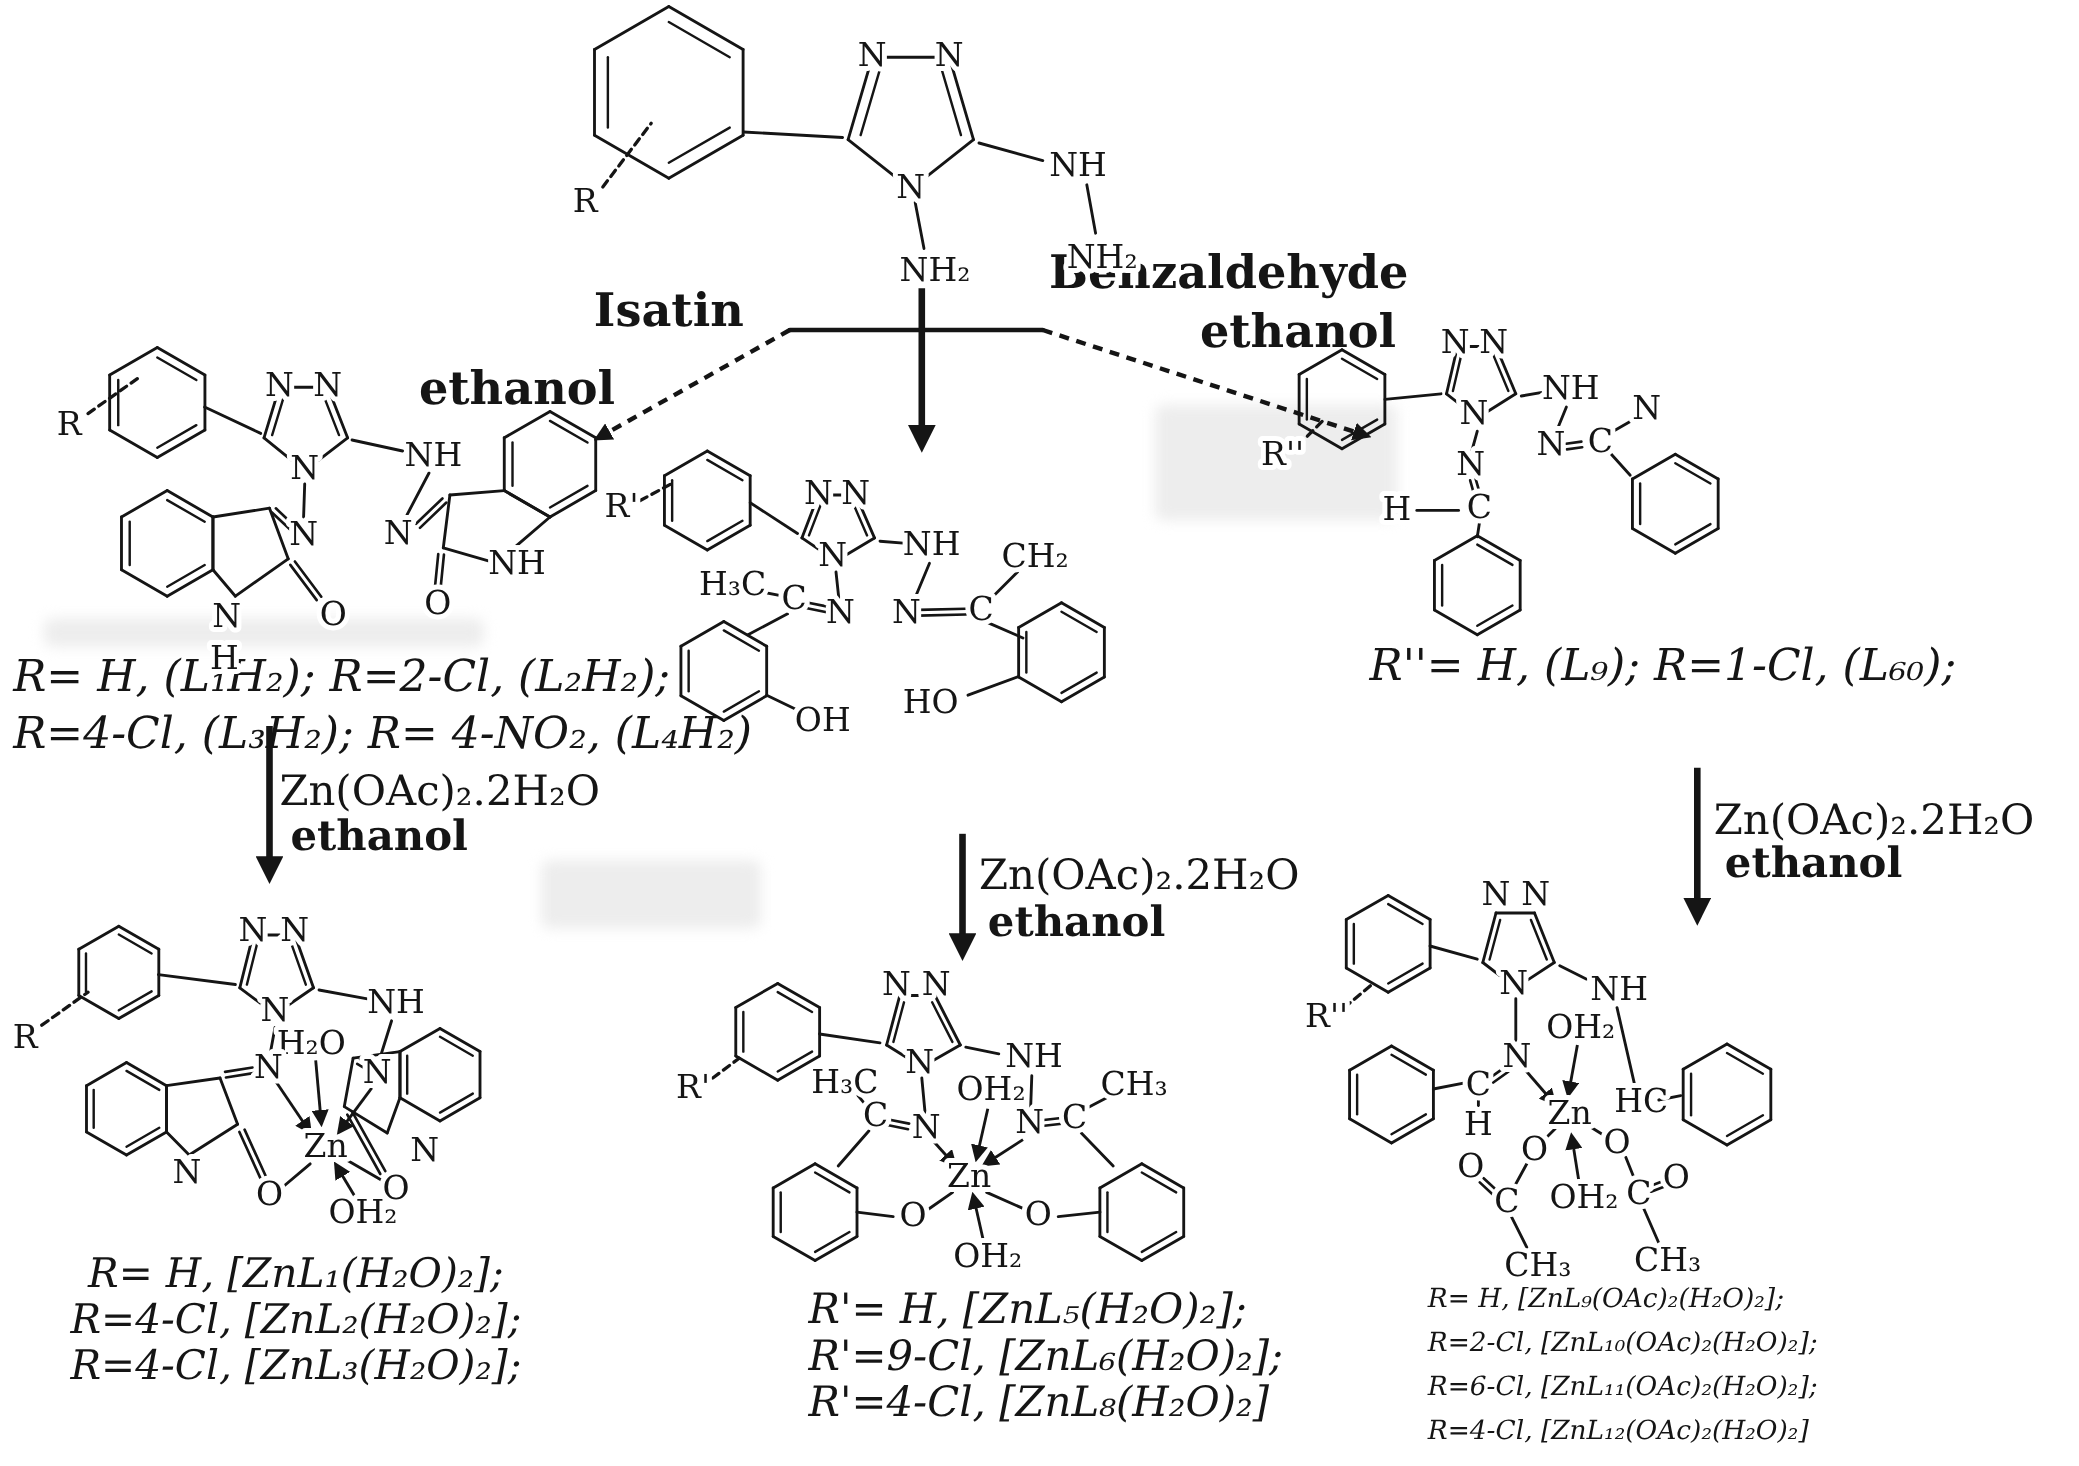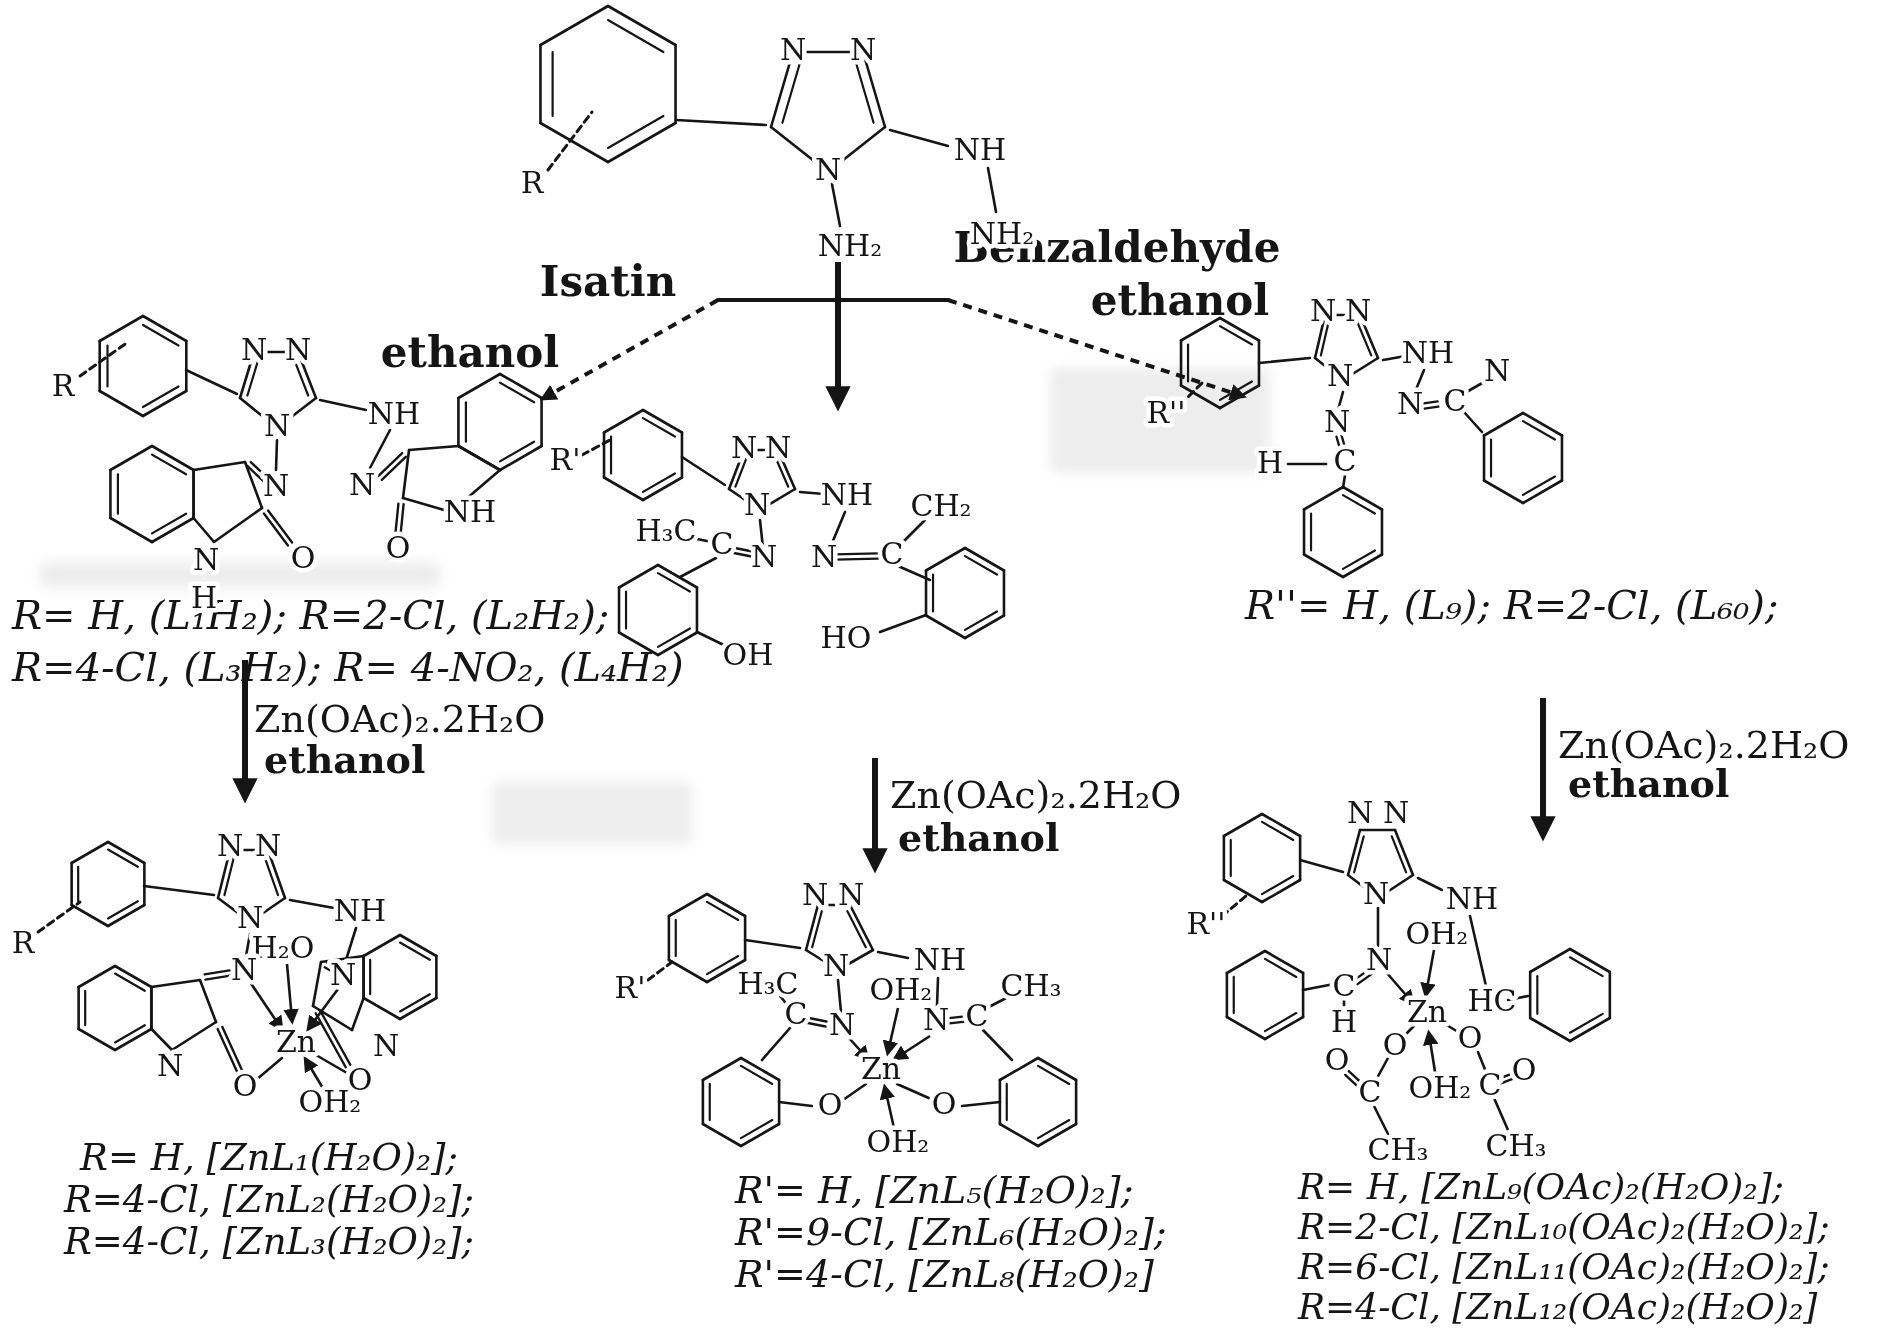--- a/index.html
+++ b/index.html
@@ -9,21 +9,21 @@
   .lbl.bold{font-weight:700;}
   .cond{position:absolute;font-size:38px;white-space:nowrap;line-height:1.05;}
   .cond.bold{font-weight:700;}
   .cap{position:absolute;white-space:nowrap;}
   .cap .cl{white-space:nowrap;font-style:italic;}
   .cap-llig{left:12px;top:592px;font-size:40px;}   .cap-llig .cl{height:52px;}
   .cap-mlig{left:625px;top:672px;font-size:38px;}  .cap-mlig .cl{height:42px;}
   .cap-rlig{left:1245px;top:582px;font-size:40px;} .cap-rlig .cl{height:57px;}
   .cap-lcom{left:64px;top:1136px;font-size:37px;text-align:center;}  .cap-lcom .cl{height:42px;}
   .cap-mcom{left:735px;top:1168px;font-size:38px;} .cap-mcom .cl{height:42px;}
-  .cap-rcom{left:1298px;top:1166px;font-size:36px;}.cap-rcom .cl{height:40px;}
+  .cap-rcom{left:1298px;top:1166px;font-size:24px;}.cap-rcom .cl{height:40px;}
   svg.bonds{position:absolute;left:0;top:0;z-index:5;pointer-events:none;}
   svg.bonds text{font-family:"DejaVu Serif","Liberation Serif",serif;font-size:30px;
                  text-anchor:middle;dominant-baseline:middle;fill:#151515;
                  paint-order:stroke fill;stroke:#ffffff;stroke-width:9px;stroke-linejoin:round;}
   .smudge{position:absolute;background:#ededed;filter:blur(6px);border-radius:8px;z-index:1;}
 </style>
 </head>
 <body>
 
 <div class="page">
@@ -44,21 +44,21 @@
   <div class="cond bold" style="left:898px;top:818px;">ethanol</div>
 
   <div class="cond" style="left:1558px;top:726px;">Zn(OAc)₂.2H₂O</div>
   <div class="cond bold" style="left:1568px;top:764px;">ethanol</div>
 
   <div class="cap cap-llig">
       <div class="cl">R= H, (L₁H₂); R=2-Cl, (L₂H₂);</div>
       <div class="cl">R=4-Cl, (L₃H₂); R= 4-NO₂, (L₄H₂)</div>
     </div>
   <div class="cap cap-rlig">
-      <div class="cl">R''= H, (L₉); R=2-Cl, (L₆₀);</div>
+      <div class="cl">R''= H, (L₉); R=1-Cl, (L₆₀);</div>
     </div>
   <div class="cap cap-lcom">
       <div class="cl">R= H, [ZnL₁(H₂O)₂];</div>
       <div class="cl">R=4-Cl, [ZnL₂(H₂O)₂];</div>
       <div class="cl">R=4-Cl, [ZnL₃(H₂O)₂];</div>
     </div>
   <div class="cap cap-mcom">
       <div class="cl">R'= H, [ZnL₅(H₂O)₂];</div>
       <div class="cl">R'=9-Cl, [ZnL₆(H₂O)₂];</div>
       <div class="cl">R'=4-Cl, [ZnL₈(H₂O)₂]</div>

